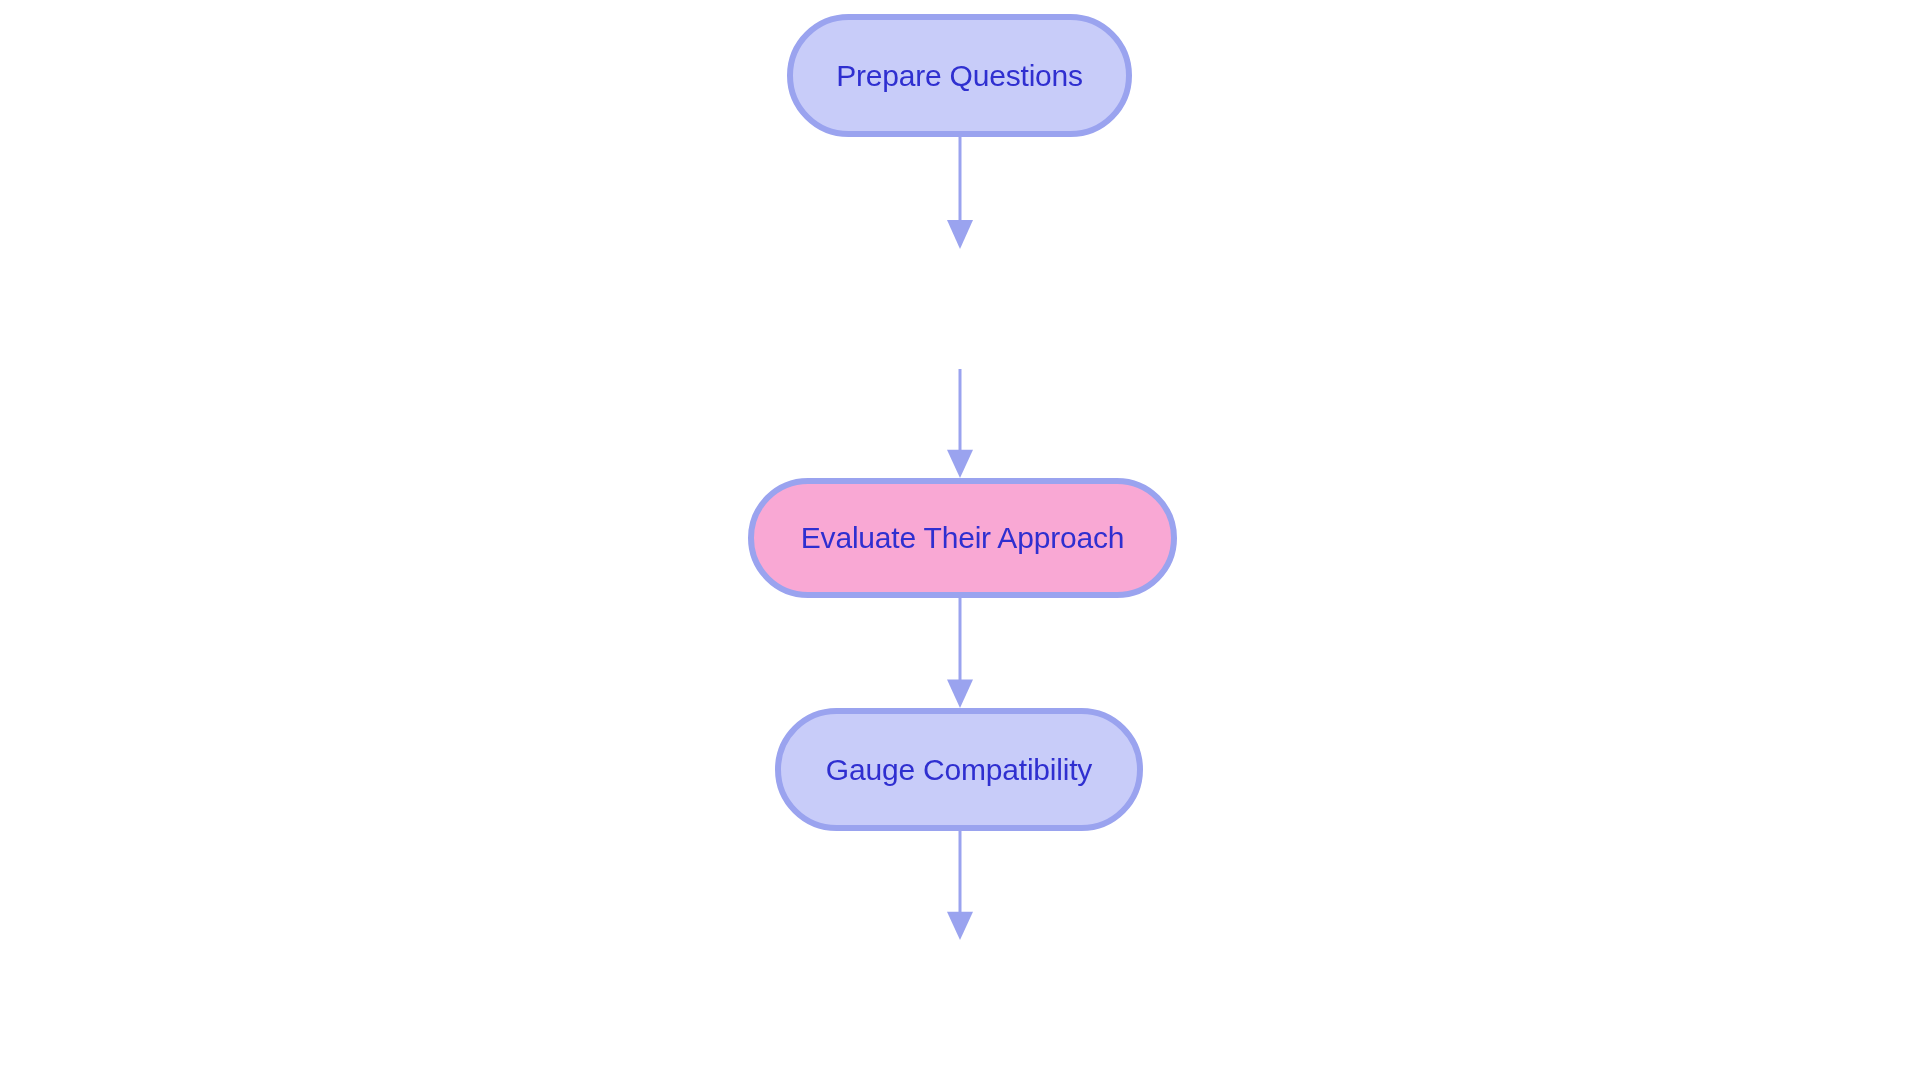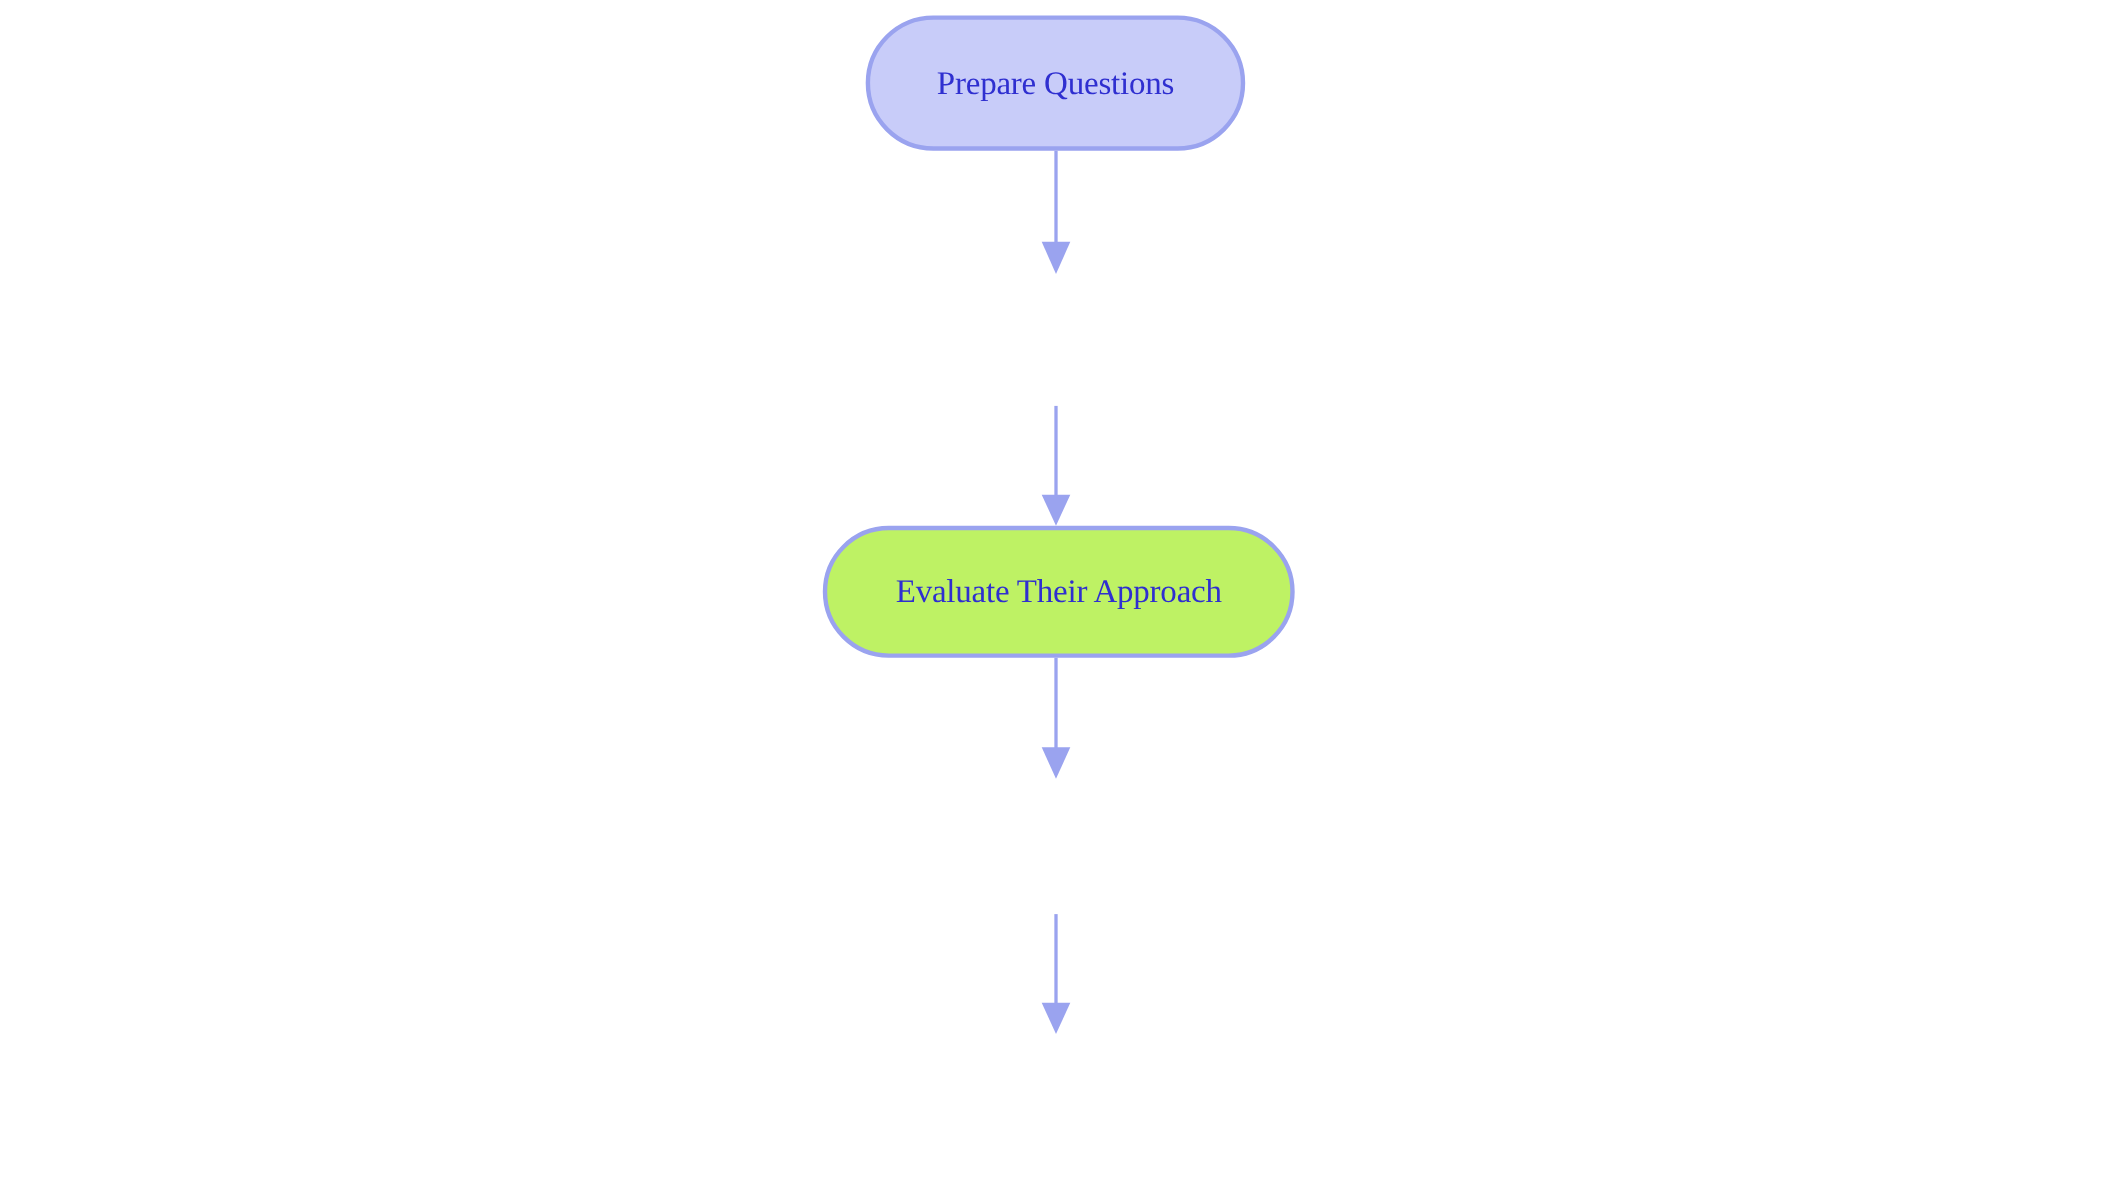--- a/index.html
+++ b/index.html
@@ -18,24 +18,24 @@
     background: #ffffff;
     overflow: hidden;
   }
   .flow-node {
     position: absolute;
     box-sizing: border-box;
     display: flex;
     align-items: center;
     justify-content: center;
     background: #c8ccf9;
-    border: 4px solid #4c1d95;
+    border: 6px solid #4c1d95;
     border-radius: 62px;
     color: #2f2fd0;
-    font-family: Liberation Serif, serif;
+    font-family: Liberation Sans, sans-serif;
     font-size: 30px;
     font-weight: 400;
     letter-spacing: -0.2px;
     white-space: nowrap;
     line-height: 1;
   }
   .flow-node .node-label {
     display: block;
     padding: 0 34px;
     text-align: center;
@@ -77,17 +77,20 @@
   <div class="connector" id="c3" style="left: 945px; top: 831px; height: 109px;">
     <svg viewBox="0 0 30 100" preserveAspectRatio="none">
       <line x1="15" y1="0" x2="15" y2="76" stroke="#9aa3ef" stroke-width="3" vector-effect="non-scaling-stroke"></line>
       <polygon points="15,100 2,74 28,74" fill="#9aa3ef"></polygon>
     </svg>
   </div>
 
   <div class="flow-node" id="n0" style="left: 787px; top: 14px; width: 345px; height: 123px; background: rgb(200, 204, 249); border-color: rgb(154, 163, 239); color: rgb(47, 47, 208); border-radius: 61.5px;">
     <span class="node-label">Prepare Questions</span>
   </div>
-  <div class="flow-node" id="n2" style="left: 748px; top: 478px; width: 429px; height: 120px; background: #bef264; border-color: rgb(154, 163, 239); color: rgb(47, 47, 208); border-radius: 60px;">
+  <div class="flow-node" id="n2" style="left: 748px; top: 478px; width: 429px; height: 120px; background: #f9a8d4; border-color: rgb(154, 163, 239); color: rgb(47, 47, 208); border-radius: 60px;">
     <span class="node-label">Evaluate Their Approach</span>
+  </div>
+  <div class="flow-node" id="n3" style="left: 775px; top: 708px; width: 368px; height: 123px; background: rgb(200, 204, 249); border-color: rgb(154, 163, 239); color: rgb(47, 47, 208); border-radius: 61.5px;">
+    <span class="node-label">Gauge Compatibility</span>
   </div>
 
 </div>
 
 </body></html>

